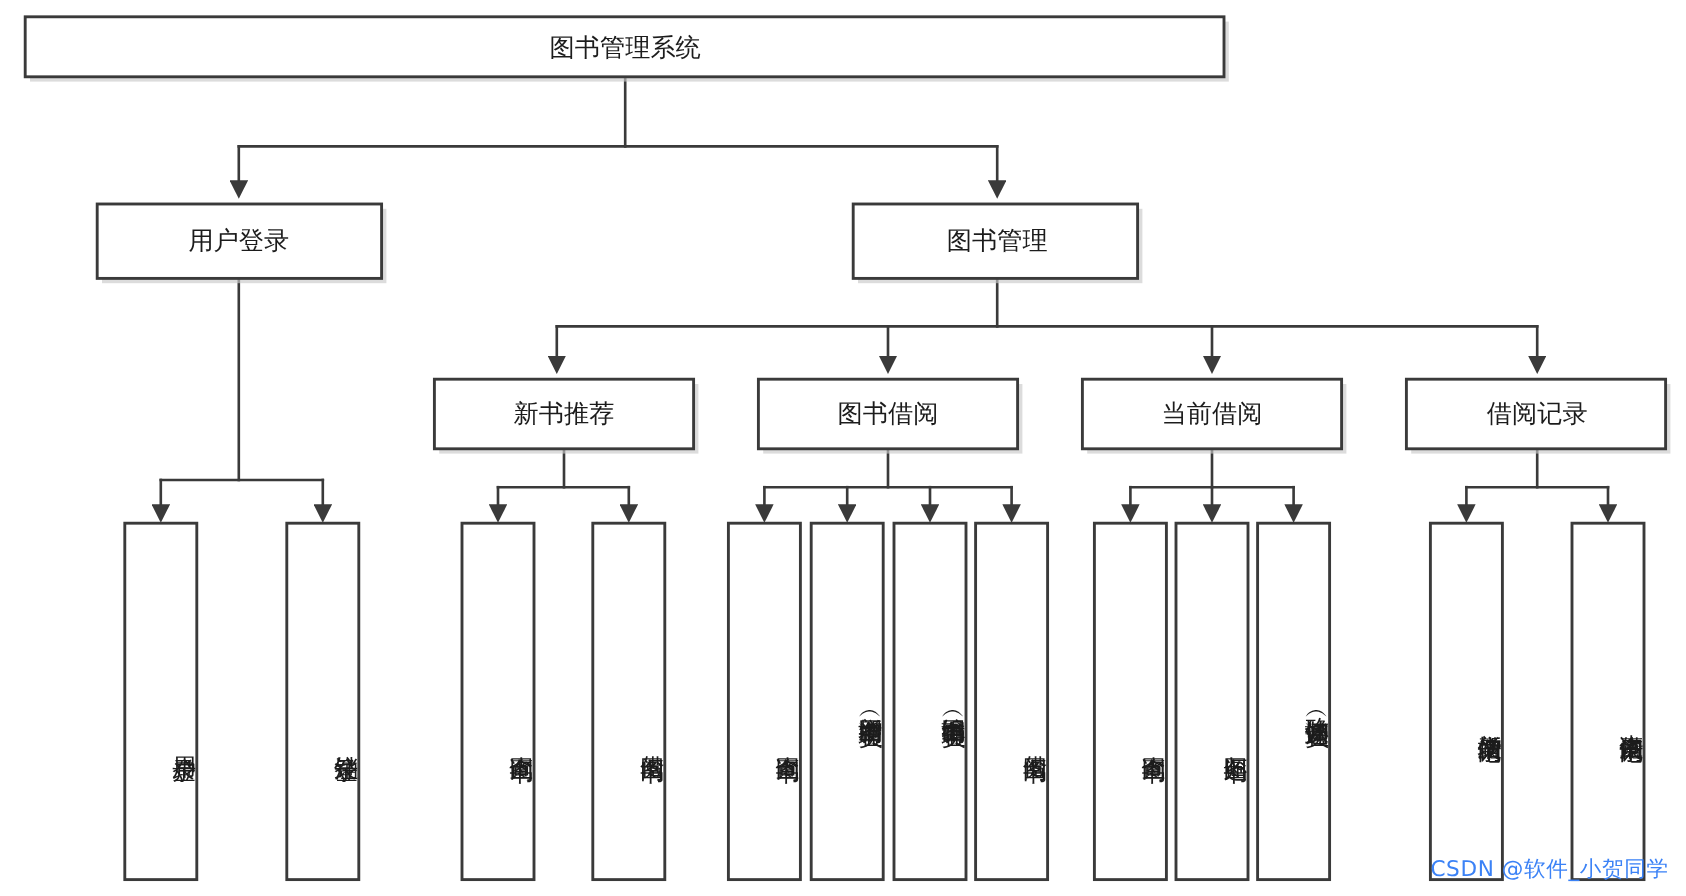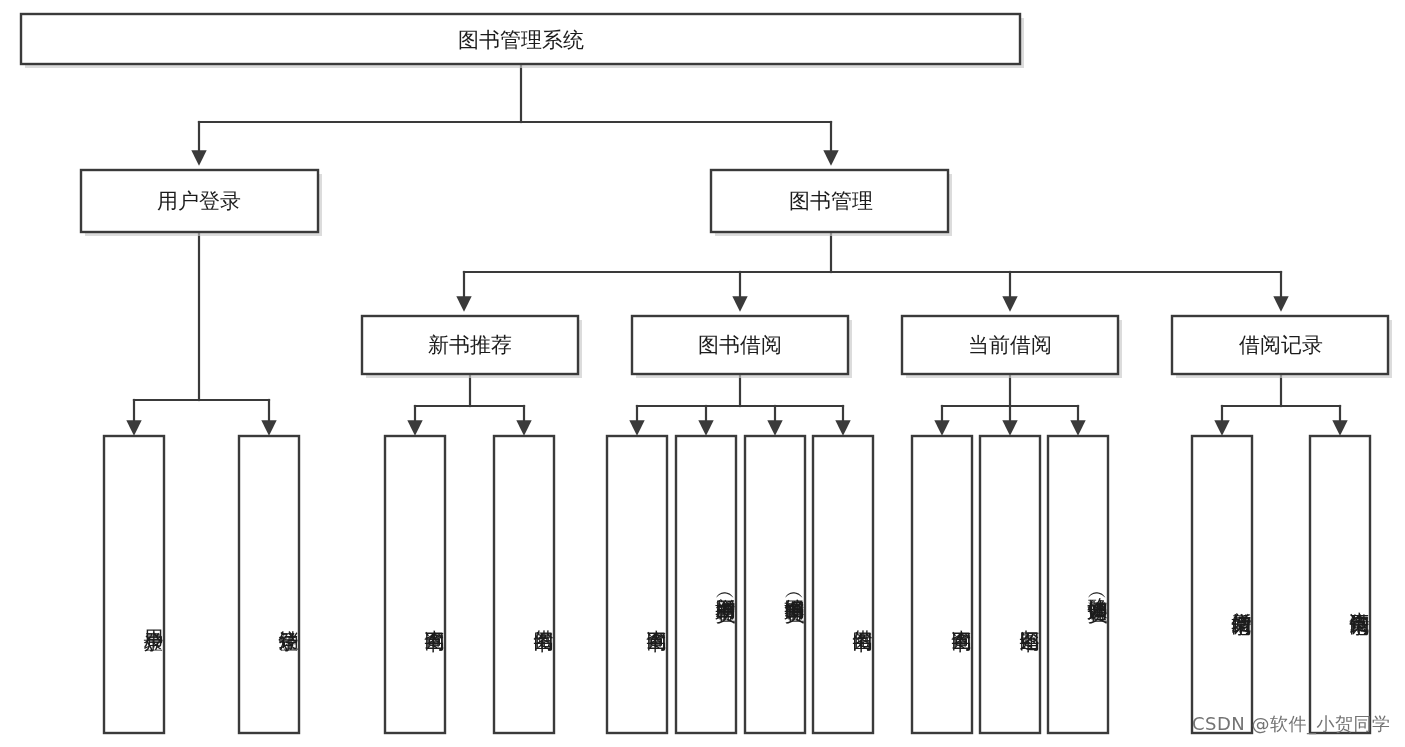--- a/index.html
+++ b/index.html
@@ -61,21 +61,21 @@
     color: #1c1c1c;
     letter-spacing: 1px;
     white-space: nowrap;
     pointer-events: none;
     text-align: center;
   }
   .watermark {
     position: absolute;
     font-family: "DejaVu Sans", "Liberation Sans", sans-serif;
     font-size: 18px;
-    color: #737373;
+    color: #3b82f6;
     white-space: nowrap;
     letter-spacing: 0.5px;
   }
 </style>
 </head>
 <body>
 
 <div id="diagram-root">
 
   <svg class="flow" viewBox="0 0 1405 747">

